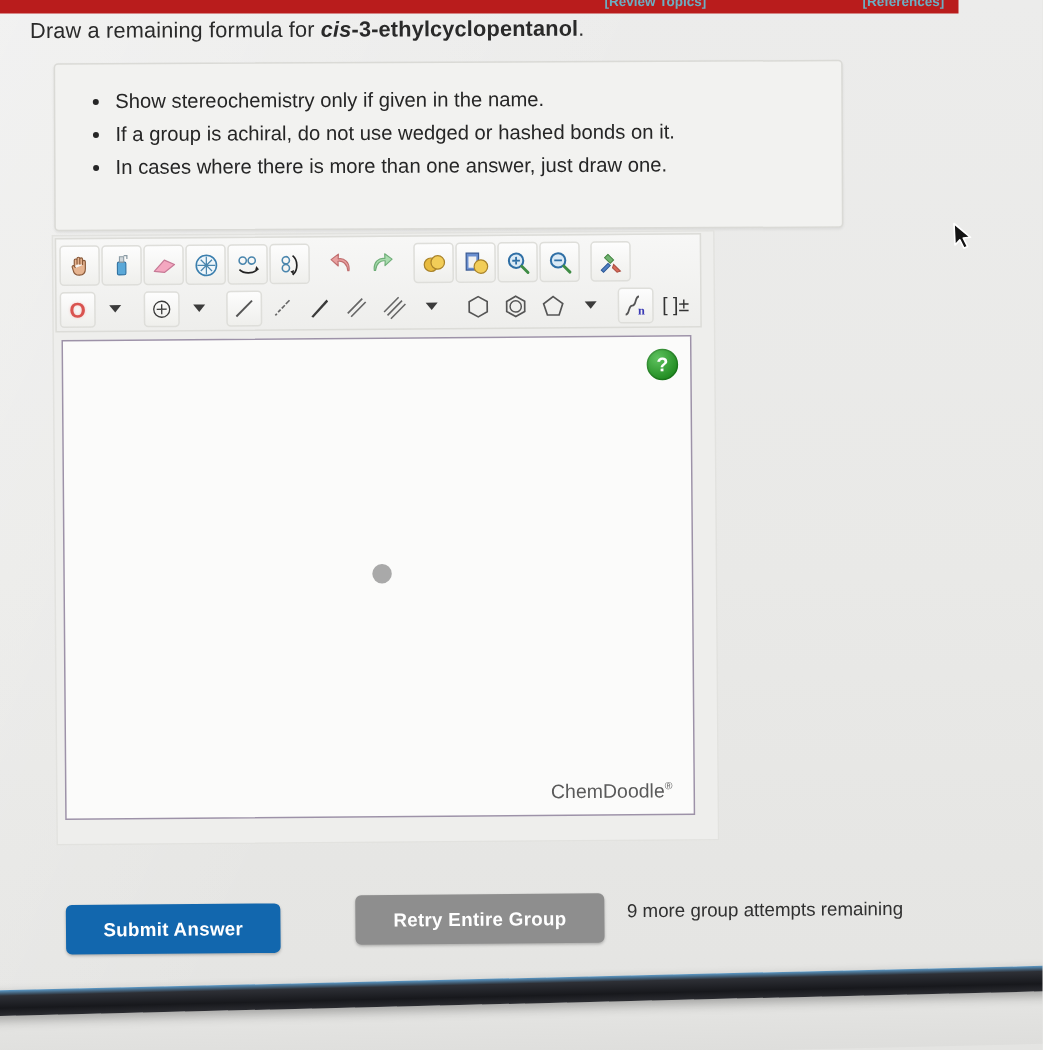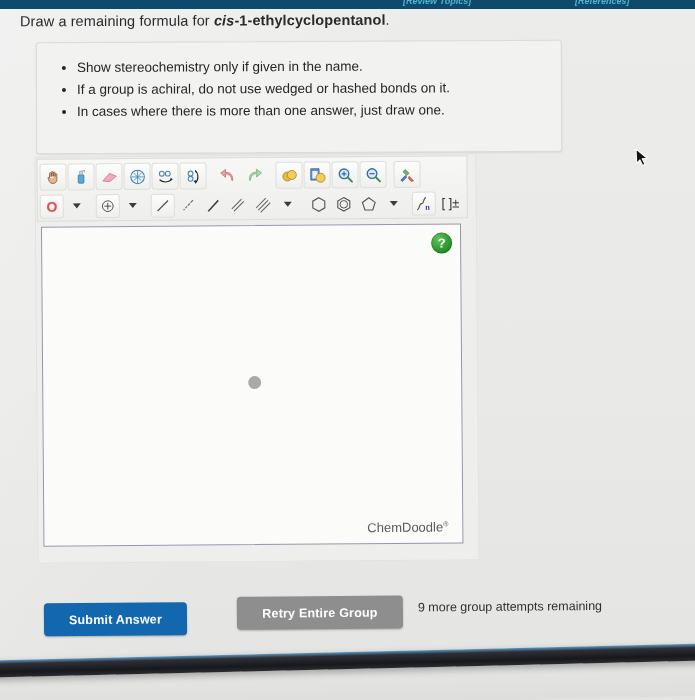--- a/index.html
+++ b/index.html
@@ -12,22 +12,22 @@
   }
   
   #photo-surface{
     position:absolute;inset:0;
     background:
       linear-gradient(115deg, rgba(255,255,255,0.30) 0%, rgba(255,255,255,0.0) 45%),
       linear-gradient(180deg,#ececeb 0%,#e9e9e7 55%,#e4e4e2 100%);
   }
   
   .topstrip{
-    position:absolute;left:0;top:0;width:695px;height:9px;
-    background:#0c4a6e;overflow:hidden;font-style:italic;
+    position:absolute;left:0;top:0;width:639px;height:9px;
+    background:#b91c1c;overflow:hidden;
   }
   .topstrip .chip{
     position:absolute;top:-4px;height:11px;
     color:#5ec8e0;font-size:9px;line-height:11px;
     font-family:"Liberation Sans", sans-serif;font-weight:bold;
     white-space:nowrap;opacity:.85;
   }
   .topstrip .chip.a{left:403px;}
   .topstrip .chip.b{left:575px;}
 
@@ -157,21 +157,21 @@
 <body>
 
 <div id="photo-surface"></div>
 
 <div class="topstrip">
   <span class="chip a">[Review Topics]</span>
   <span class="chip b">[References]</span>
 </div>
 
 <div class="qline">
-  <span>Draw a remaining formula for </span><b><i>cis</i><span>-1-ethylcyclopentanol</span></b><span>.</span>
+  <span>Draw a remaining formula for </span><b><i>cis</i><span>-3-ethylcyclopentanol</span></b><span>.</span>
 </div>
 
 <div class="instr">
   <ul>
     <li>Show stereochemistry only if given in the name.</li>
     <li>If a group is achiral, do not use wedged or hashed bonds on it.</li>
     <li>In cases where there is more than one answer, just draw one.</li>
   </ul>
 </div>
 

